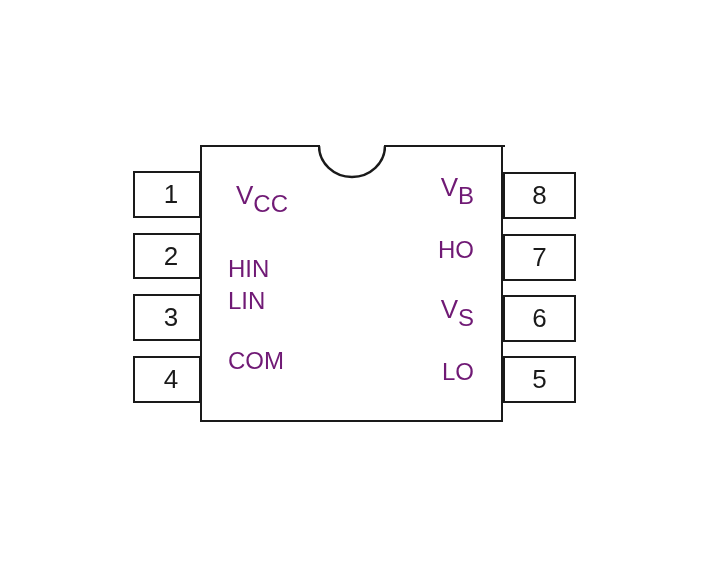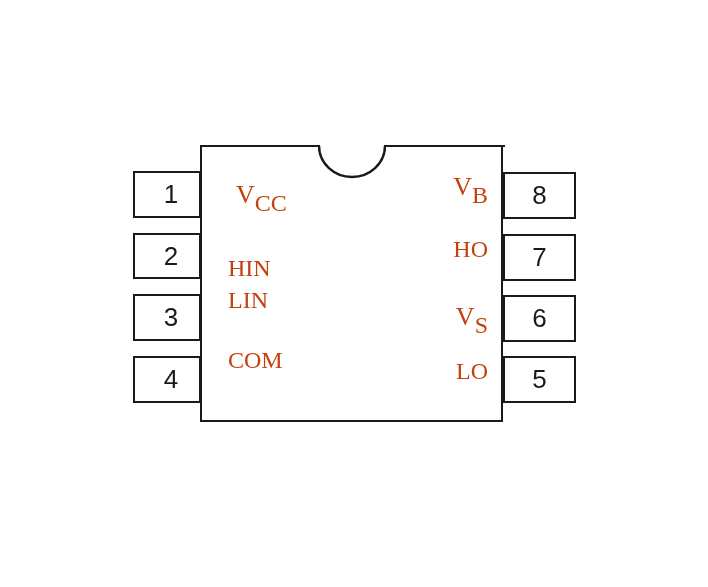--- a/index.html
+++ b/index.html
@@ -9,23 +9,23 @@
                border-left: 2px solid #1a1a1a; border-right: 2px solid #1a1a1a;
                border-bottom: 2px solid #1a1a1a; box-sizing: border-box; }
   .top-edge { position: absolute; height: 2px; background: #1a1a1a; top: 145px; }
   .notch { position: absolute; left: 318px; top: 145px; width: 68px; height: 34px; }
   .pin { position: absolute; border: 2px solid #1a1a1a; box-sizing: border-box;
          display: flex; align-items: center; justify-content: center;
          font-size: 26px; color: #1a1a1a; background: #fff; }
   .pin.left { left: 133px; width: 68px; }
   .pin.right { left: 503px; width: 73px; }
   .pin.left span { margin-left: 8px; }
-  .label { position: absolute; font-size: 24px; color: #c2410c; white-space: nowrap; font-family: Liberation Serif, serif; }
+  .label { position: absolute; font-size: 24px; color: #701a75; white-space: nowrap; }
   .label.left { left: 228px; }
-  .label.right { right: 220px; text-align: right; }
+  .label.right { right: 234px; text-align: right; }
   .label .main { font-size: 26px; }
   .label .sub { font-size: 24px; position: relative; top: 8px; }
 </style>
 </head>
 <body>
 
 <div class="chip-body"></div>
 <div class="top-edge" style="left:200px;width:120px;"></div>
 <div class="top-edge" style="left:384px;width:121px;"></div>
 <svg class="notch" viewBox="0 0 68 34">
@@ -58,14 +58,14 @@
     <span>5</span>
   </div>
 
 <div class="label left" style="left:236px;top:180px;"><span class="main">V</span><span class="sub">CC</span></div>
 <div class="label left" style="top:255px;"><span>HIN</span></div>
 <div class="label left" style="top:287px;"><span>LIN</span></div>
 <div class="label left" style="top:347px;"><span>COM</span></div>
 
 <div class="label right" style="top:172px;"><span class="main">V</span><span class="sub">B</span></div>
 <div class="label right" style="top:236px;"><span>HO</span></div>
-<div class="label right" style="top:294px;margin-top:8px;"><span class="main">V</span><span class="sub">S</span></div>
+<div class="label right" style="top:294px;"><span class="main">V</span><span class="sub">S</span></div>
 <div class="label right" style="top:358px;"><span>LO</span></div>
 
 </body></html>

